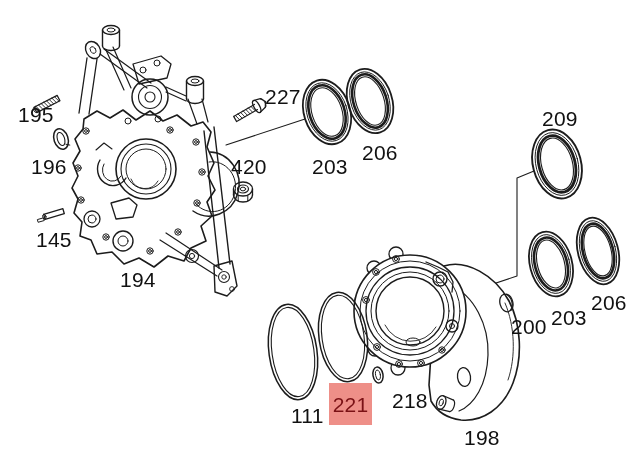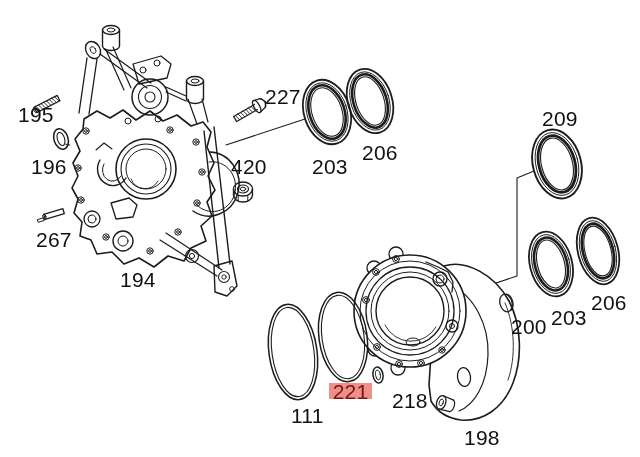--- a/index.html
+++ b/index.html
@@ -7,21 +7,21 @@
   body{width:640px;height:457px;position:relative;overflow:hidden;
        font-family:"Liberation Sans", sans-serif;}
   .stage{position:absolute;left:0;top:0;width:640px;height:457px;}
   svg{position:absolute;left:0;top:0;}
   svg *{vector-effect:non-scaling-stroke;}
   .ln{stroke:var(--line);fill:none;stroke-linejoin:round;stroke-linecap:round;}
   .fw{stroke:var(--line);fill:#ffffff;stroke-linejoin:round;}
   .callout{position:absolute;font-size:21px;line-height:1;color:#111;
            letter-spacing:0.2px;white-space:nowrap;cursor:pointer;}
   .callout.sel{display:flex;align-items:center;justify-content:center;
-           width:43px;height:16px;font-weight:400;}
+           width:43px;height:42px;font-weight:400;}
 </style>
 </head>
 <body style="background: rgb(255, 255, 255);">
 
 <div class="stage">
 
 <svg width="640" height="457" viewBox="0 0 640 457">
 
   <g>
 
@@ -259,21 +259,21 @@
   </g>
 
   <g transform="translate(506,303) rotate(-15)">
     <ellipse class="ln" rx="6" ry="9" stroke-width="1.3"></ellipse>
     <path class="ln" d="M 2.8,-8.5 A 6,9 0 0 1 2.8,8.5" stroke-width="1.2"></path>
   </g>
 </svg>
 
 <div class="callout" style="left:18px;top:104px">195</div>
 <div class="callout" style="left:31px;top:156px">196</div>
-<div class="callout" style="left:36px;top:229px">267</div>
+<div class="callout" style="left:36px;top:229px">145</div>
 <div class="callout" style="left:120px;top:269px">194</div>
 <div class="callout" style="left:265px;top:86px">227</div>
 <div class="callout" style="left:231px;top:156px">420</div>
 <div class="callout" style="left:312px;top:156px">203</div>
 <div class="callout" style="left:362px;top:142px">206</div>
 <div class="callout" style="left:542px;top:108px">209</div>
 <div class="callout" style="left:551px;top:307px">203</div>
 <div class="callout" style="left:591px;top:292px">206</div>
 <div class="callout" style="left:511px;top:316px">200</div>
 <div class="callout" style="left:291px;top:405px">111</div>

